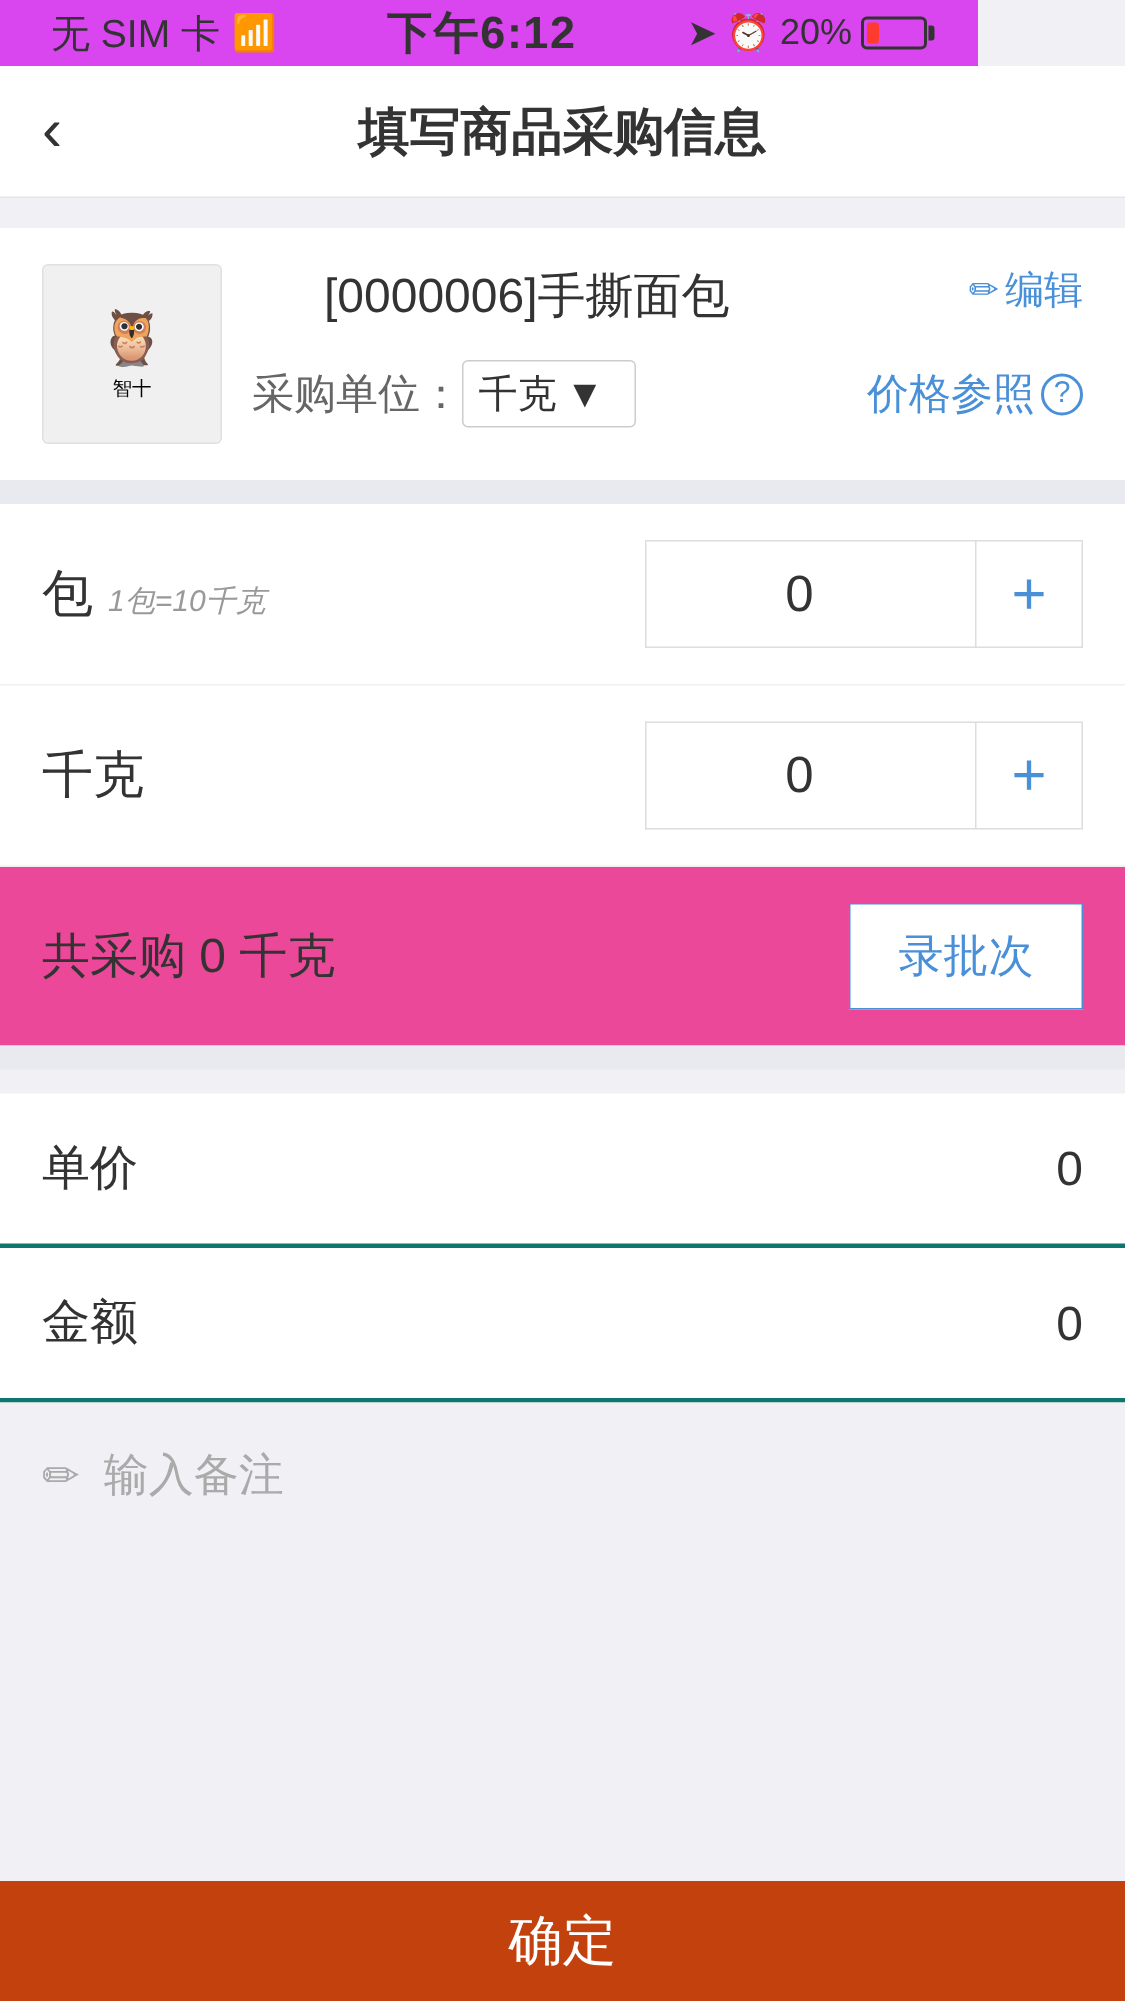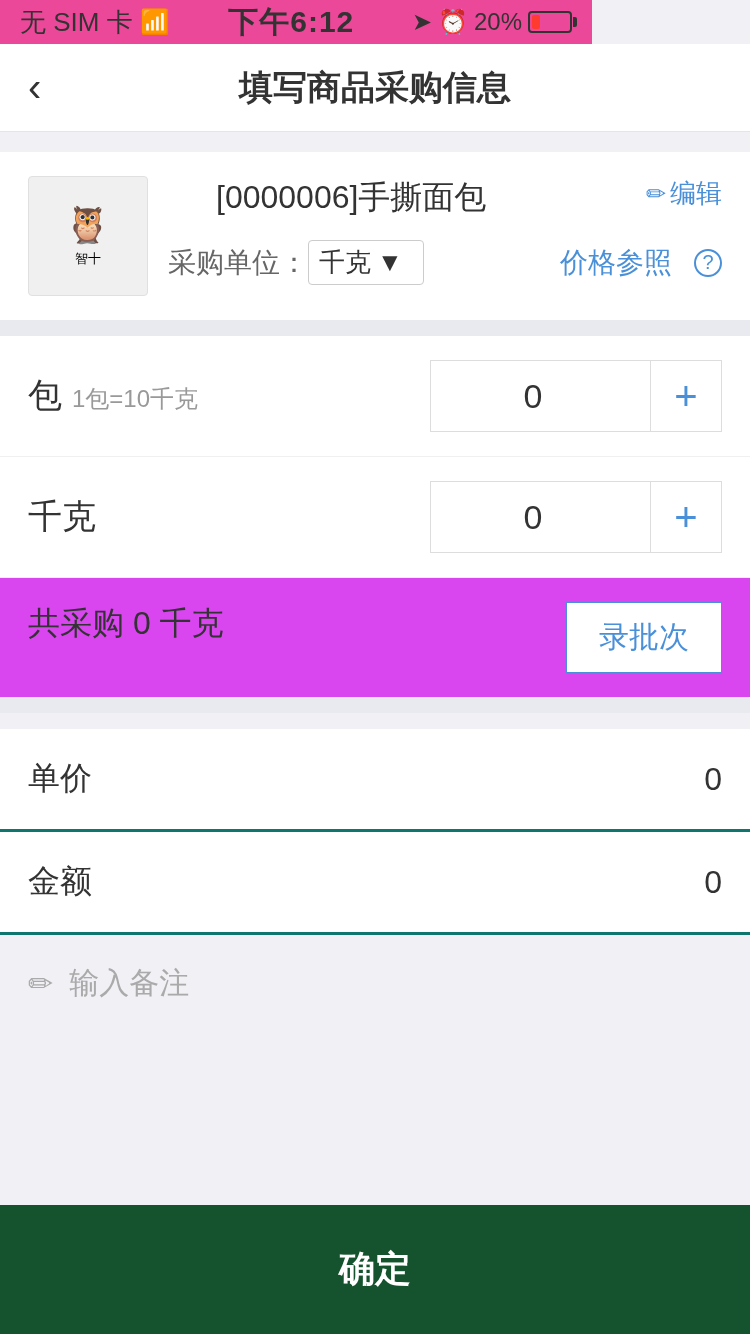--- a/index.html
+++ b/index.html
@@ -8,27 +8,27 @@
       width: 750px;
       min-height: 1334px;
       font-family: -apple-system, 'PingFang SC', 'Helvetica Neue', Arial, sans-serif;
       background: #f0f0f5;
       font-size: 32px;
       color: #333;
     }
 
     
     .status-bar {
-      width: 592px;
+      width: 652px;
       height: 44px;
-      background: #ec4899;
+      background: #d946ef;
       display: flex;
       align-items: center;
       justify-content: space-between;
-      padding: 0 20px;
+      padding: 0 34px;
       font-size: 28px;
       font-weight: 500;
     }
     .status-left {
       display: flex;
       align-items: center;
       gap: 8px;
       font-size: 26px;
     }
     .status-center {
@@ -172,21 +172,21 @@
       display: inline-flex;
       align-items: center;
       gap: 6px;
       cursor: pointer;
     }
     .price-ref {
       font-size: 28px;
       color: #4a90d9;
       display: flex;
       align-items: center;
-      gap: 22px;
+      gap: 4px;
       cursor: pointer;
     }
     .help-circle {
       width: 28px;
       height: 28px;
       border: 2px solid #4a90d9;
       border-radius: 50%;
       display: inline-flex;
       align-items: center;
       justify-content: center;
@@ -213,22 +213,23 @@
     }
     .input-row-label {
       font-size: 34px;
       color: #333;
       display: flex;
       align-items: baseline;
       gap: 10px;
       min-width: 160px;
     }
     .input-sub-label {
-      font-size: 24px;
+      font-size: 20px;
       color: #999;
+      font-style: italic;
     }
     .input-row-controls {
       flex: 1;
       display: flex;
       align-items: center;
       justify-content: flex-end;
       gap: 0;
     }
     .qty-input {
       width: 220px;
@@ -248,23 +249,23 @@
       display: flex;
       align-items: center;
       justify-content: center;
       font-size: 40px;
       color: #4a90d9;
       cursor: pointer;
     }
 
     
     .summary-row {
-      background: #d946ef;
-      display: flex;
-      align-items: flex-start;
+      background: #ec4899;
+      display: flex;
+      align-items: center;
       justify-content: space-between;
       padding: 24px 28px;
     }
     .summary-text {
       font-size: 32px;
       color: #333;
     }
     .record-btn {
       border: 1px solid #4a90d9;
       color: #4a90d9;
@@ -318,25 +319,25 @@
     
     .content-area {
       background: #f0f0f5;
       flex: 1;
       min-height: 300px;
     }
 
     
     .confirm-btn {
       width: 750px;
-      height: 129px;
-      background: #14532d;
+      height: 80px;
+      background: #c2410c;
       color: #fff;
       font-size: 36px;
-      font-weight: 700;
+      font-weight: 400;
       border: none;
       cursor: pointer;
       display: flex;
       align-items: center;
       justify-content: center;
       position: fixed;
       bottom: 0;
       left: 0;
     }
 

